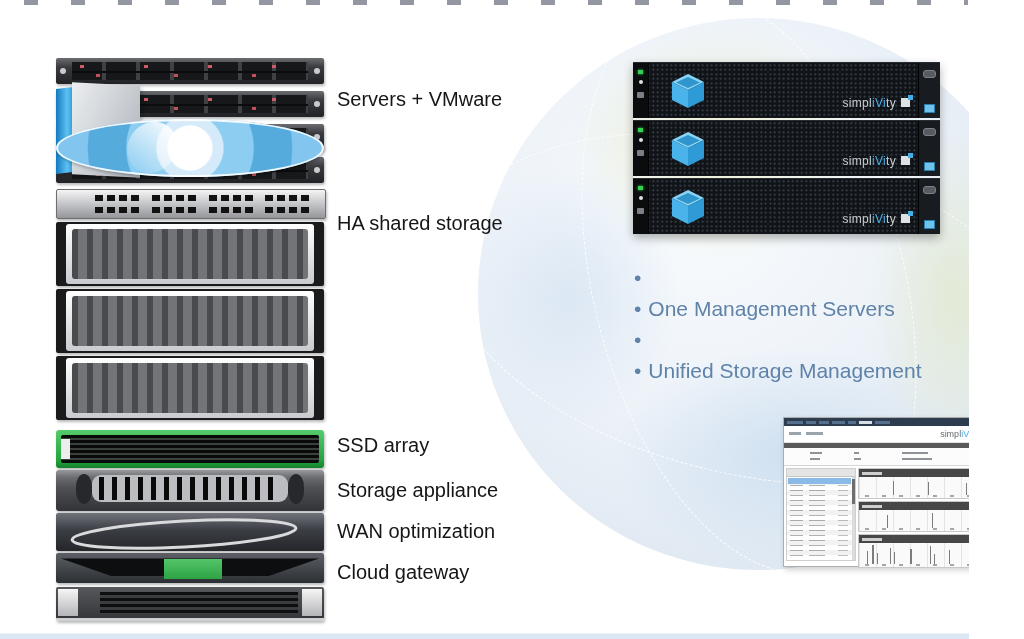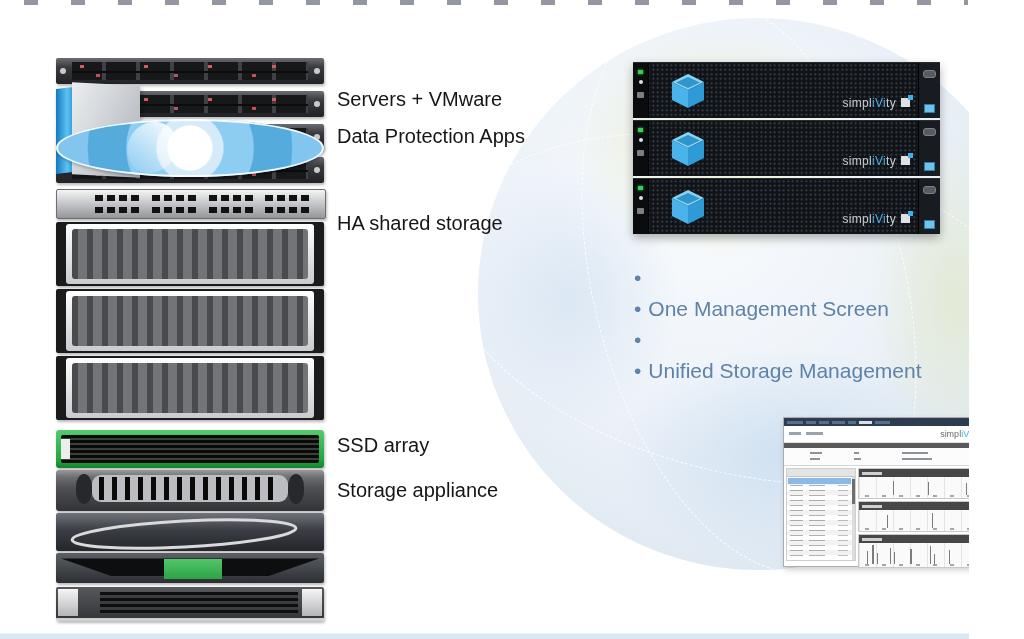--- a/index.html
+++ b/index.html
@@ -293,24 +293,25 @@
       <div class="cloud-band"></div>
       <div class="cloud-green"></div>
     </div>
 
     <div class="caching">
         <div class="caching-stripes"></div>
       </div>
   </div>
 
   <div class="rack-label lb1">Servers + VMware</div>
-  <div class="rack-label lb2">Data Protection Apps</div>
   <div class="rack-label lb4">HA shared storage</div>
   <div class="rack-label lb5">SSD array</div>
   <div class="rack-label lb6">Storage appliance</div>
+  <div class="rack-label lb7">WAN optimization</div>
+  <div class="rack-label lb8">Cloud gateway</div>
 
   <div class="appliances">
     <div class="unit">
       <div class="unit-left">
           <i class="led"></i>
           <i class="pwr"></i>
           <i class="knob"></i>
         </div>
       <svg class="cube" width="32" height="34" viewBox="0 0 32 34">
         <polygon points="16,0 32,8 16,16 0,8" fill="#8ad4f5"></polygon>
@@ -376,21 +377,21 @@
         </div>
     </div>
   </div>
 
   <div class="bullets">
     <div class="bullet-item">
         <span class="marker">•</span>
       </div>
     <div class="bullet-item">
         <span class="marker">•</span>
-        <span>One Management Screen</span>
+        <span>One Management Servers</span>
       </div>
     <div class="bullet-item">
         <span class="marker">•</span>
       </div>
     <div class="bullet-item">
         <span class="marker">•</span>
         <span>Unified Storage Management</span>
       </div>
   </div>
 

